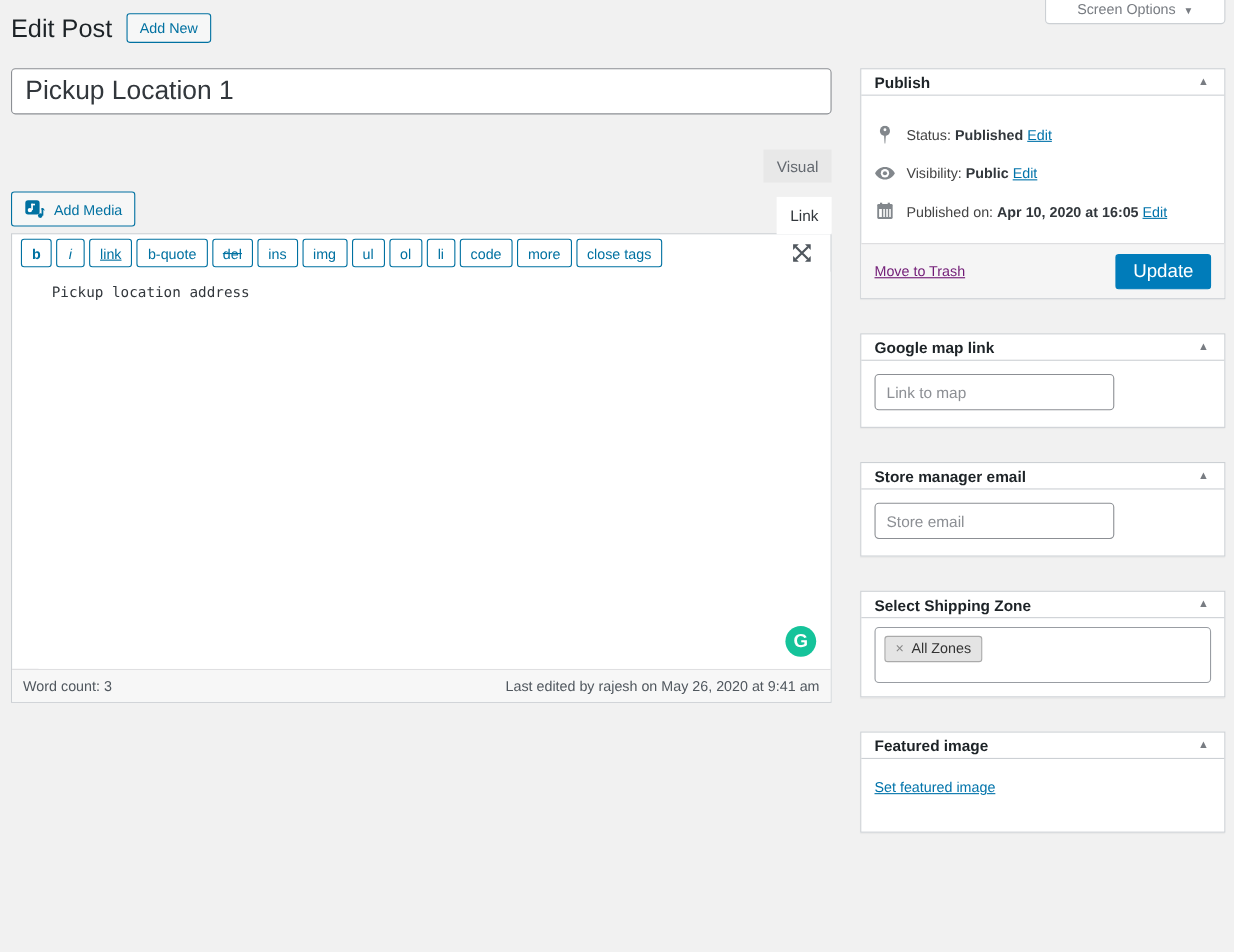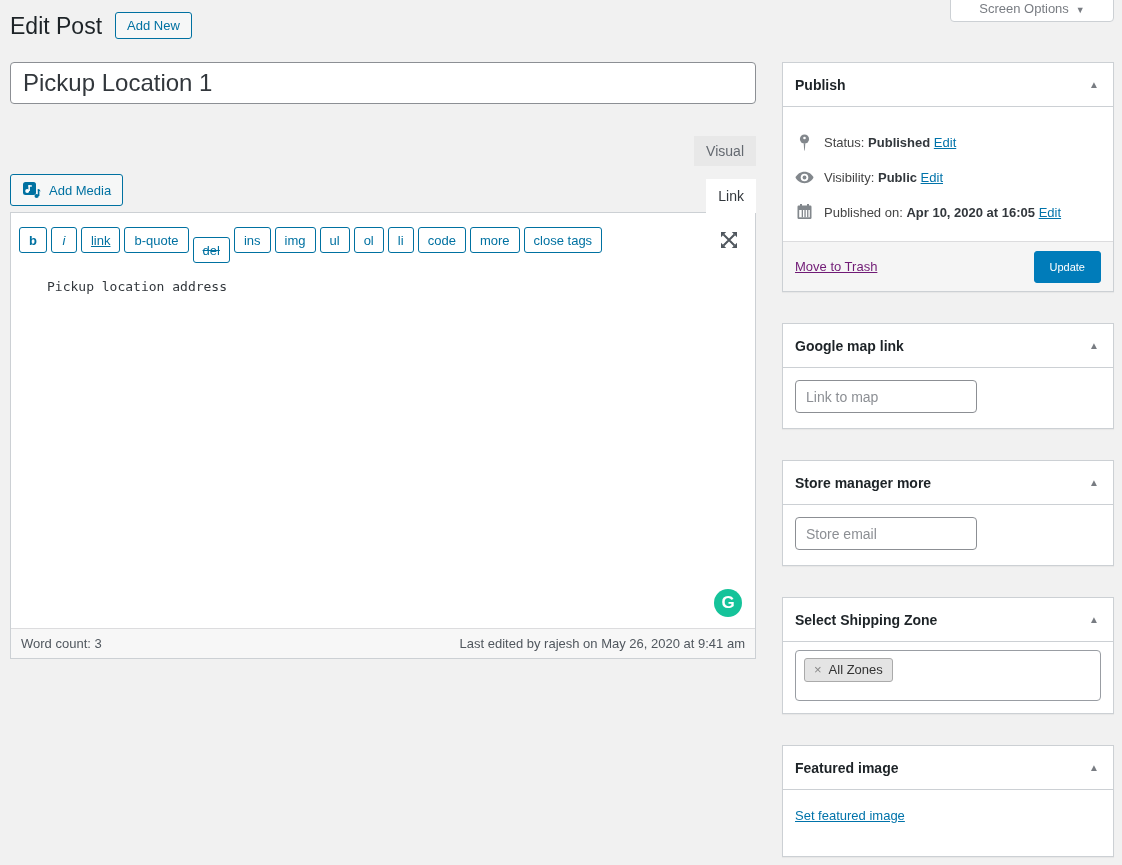--- a/index.html
+++ b/index.html
@@ -54,21 +54,21 @@
 
   
   .editor-container { border:1px solid #ccd0d4; background:#fff; position:relative; z-index:1; }
   .quicktags { display:flex; align-items:center; gap:4px; padding:4px 8px; }
   .qt {
     min-width:26px; height:26px; padding:2px 9px; background:#fff;
     border:1px solid #0071a1; border-radius:3px; color:#0071a1;
     font-size:13px; cursor:pointer; font-family:inherit;
   }
   .qt-b { font-weight:700; } .qt-i { font-style:italic; }
-  .qt-link { text-decoration:underline; } .qt-del { text-decoration:line-through;margin-top:20px; }
+  .qt-link { text-decoration:underline; } .qt-del { text-decoration:line-through; }
   .expand-btn { margin-left:auto; margin-right:6px; background:none; border:none; padding:2px; cursor:pointer; line-height:0; }
 
   .textarea-wrap { position:relative;padding-left:24px; }
   .editor-area {
     display:block; width:100%; height:361px; border:none; outline:none; resize:none;
     padding:10px 12px; background:#fff; color:#32373c; line-height:1.5;
     font-family:"DejaVu Sans Mono","Liberation Mono",monospace; font-size:13px;
   }
   .grammarly-badge {
     position:absolute; right:13px; bottom:11px; width:28px; height:28px; border-radius:50%;
@@ -78,45 +78,45 @@
   .statusbar {
     display:flex; justify-content:space-between; align-items:flex-end;
     background:#f7f7f7; border-top:1px solid #dcdcde;
     padding:7px 10px; font-size:13px; color:#50575e;
   }
 
   
   .postbox { background:#fff; border:1px solid #ccd0d4; box-shadow:0 1px 1px rgba(0,0,0,.04); margin-bottom:31px; }
   .postbox-header {
     display:flex; align-items:center; justify-content:space-between;
-    padding:0 12px; height:44px; border-bottom:1px solid #ccd0d4; cursor:pointer;
+    padding:0 12px; height:24px; border-bottom:1px solid #ccd0d4; cursor:pointer;
   }
   .postbox-title { font-size:14px; font-weight:600; color:#1d2327; }
   .toggle { color:#787c82; font-size:10px; background:none; border:none; cursor:pointer; padding:2px; }
 
   .publish-rows { padding:27px 12px 21px; }
   .pub-row { display:flex; align-items:center; gap:10px; margin-bottom:19px; color:#444; font-size:13px; }
   .pub-row:last-child { margin-bottom:0; }
   .pub-row b { color:#32373c; }
   .icon16 { width:19px; display:flex; justify-content:center; flex:none; }
   .edit-link { color:#0073aa; text-decoration:underline; cursor:pointer; }
 
   .publish-footer {
     display:flex; justify-content:space-between; align-items:center;
     background:#f5f5f5; border-top:1px solid #dcdcde; padding:9px 12px; height:50px;
   }
   .trash-link { color:#701a75; text-decoration:underline; font-size:13px; cursor:pointer; }
   .update-btn {
     background:#007cba; border:1px solid #007cba; border-radius:3px; color:#fff;
-    font-size:11px; height:32px; padding:0 15px; cursor:pointer; font-family:inherit;
+    font-size:17px; height:32px; padding:0 15px; cursor:pointer; font-family:inherit;
   }
 
   .postbox-body { padding:12px 12px 15px; }
   .side-input {
-    width:182px; height:33px; border:1px solid #8c8f94; border-radius:4px;
+    width:218px; height:33px; border:1px solid #8c8f94; border-radius:4px;
     padding:0 10px; font-size:14px; color:#2c3338; font-family:inherit; outline:none; background:#fff;
   }
   .side-input::placeholder { color:#8c8f94; opacity:1; }
 
   .zone-body { padding:8px 12px 12px; }
   .multiselect { width:100%; min-height:51px; border:1px solid #999da3; border-radius:4px; background:#fff; padding:7px 8px; cursor:text; }
   .chip {
     display:inline-flex; align-items:center; gap:7px; background:#e4e4e4;
     border:1px solid #aaa; border-radius:3px; padding:3px 9px 4px; font-size:13px; color:#333;
   }
@@ -269,21 +269,21 @@
         <span class="postbox-title">Google map link</span>
         <button class="toggle">▲</button>
       </div>
       <div class="postbox-body">
         <input class="side-input" type="text" placeholder="Link to map" style="">
       </div>
     </div>
 
     <div class="postbox">
       <div class="postbox-header">
-        <span class="postbox-title">Store manager more</span>
+        <span class="postbox-title">Store manager email</span>
         <button class="toggle">▲</button>
       </div>
       <div class="postbox-body">
         <input class="side-input" type="text" placeholder="Store email" style="">
       </div>
     </div>
 
     <div class="postbox">
       <div class="postbox-header">
         <span class="postbox-title">Select Shipping Zone</span>

